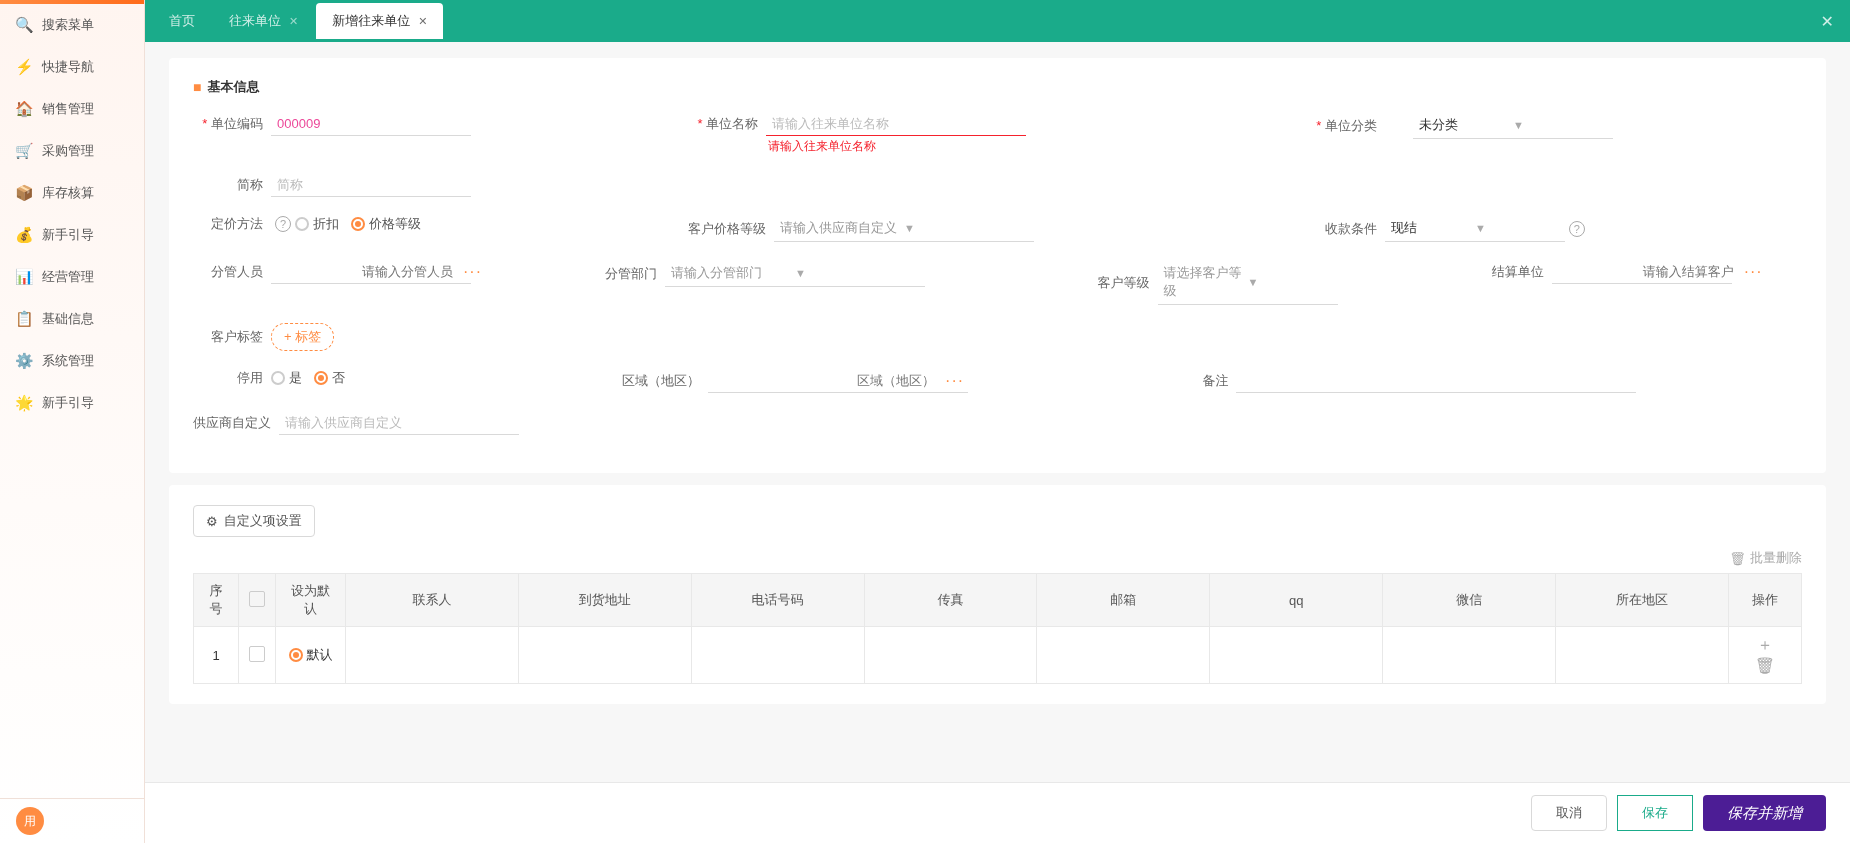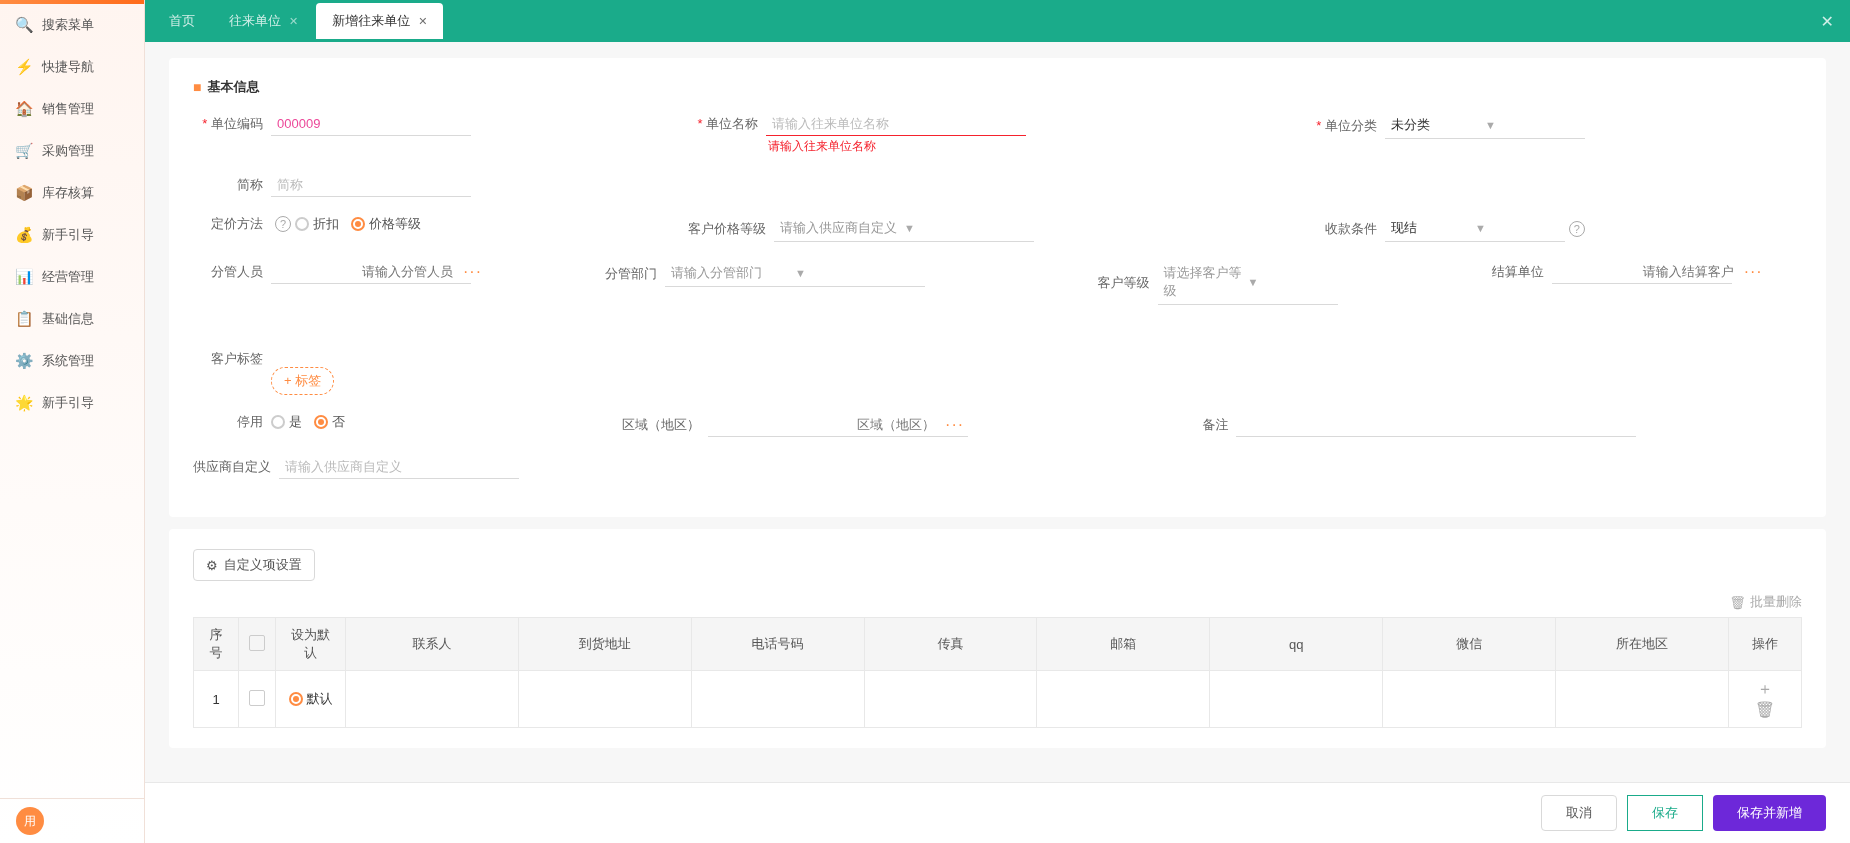--- a/index.html
+++ b/index.html
@@ -204,21 +204,20 @@
     .tag-add-btn {
       display: inline-flex;
       align-items: center;
       gap: 4px;
       padding: 4px 12px;
       border: 1px dashed #ff8c42;
       border-radius: 20px;
       color: #ff8c42;
       cursor: pointer;
       font-size: 13px;
-      margin-top: 44px;
     }
 
     
     .help-icon {
       width: 16px; height: 16px; border-radius: 50%; border: 1px solid #aaa;
       display: inline-flex; align-items: center; justify-content: center;
       color: #aaa; font-size: 11px; cursor: pointer; margin-left: 4px;
     }
 
     
@@ -336,24 +335,25 @@
       border-radius: 0;
       background: #fff;
       color: #1aab8a;
       cursor: pointer;
       font-size: 13px;
     }
     .btn-save-new {
       padding: 8px 24px;
       border: none;
       border-radius: 4px;
-      background: #6d28d9;
+      background: #4c1d95;
       color: #fff;
       cursor: pointer;
-      font-size: 13px;
+      font-size: 15px;
+      font-style: italic;
     }
 
     .checkbox-cell {
       width: 16px; height: 16px; border: 1px solid #ccc; border-radius: 2px; display: inline-block;
     }
     .table-wrapper { position: relative; }
   </style>
 </head>
 <body>
 
@@ -440,21 +440,21 @@
         <div class="form-field" style="flex: 1.5; flex-direction: column; align-items: flex-start;">
           <div style="display:flex; align-items: center; width: 100%;">
             <span class="form-label required">单位名称</span>
             <input type="text" class="form-input error-border" style="max-width: 260px;" placeholder="请输入往来单位名称">
           </div>
           <div style="margin-left: 80px;">
             <span class="error-msg">请输入往来单位名称</span>
           </div>
         </div>
 
-        <div class="form-field" style="flex: 1.2;">
+        <div class="form-field" style="flex: 1.2; gap: 28px;">
           <span class="form-label required">单位分类</span>
           <div class="form-select" style="max-width: 200px;">
             <span class="has-value">未分类</span>
             <span class="chevron">▼</span>
           </div>
         </div>
       </div>
 
       <div class="form-row">
         <div class="form-field" style="flex: 1.2;">

